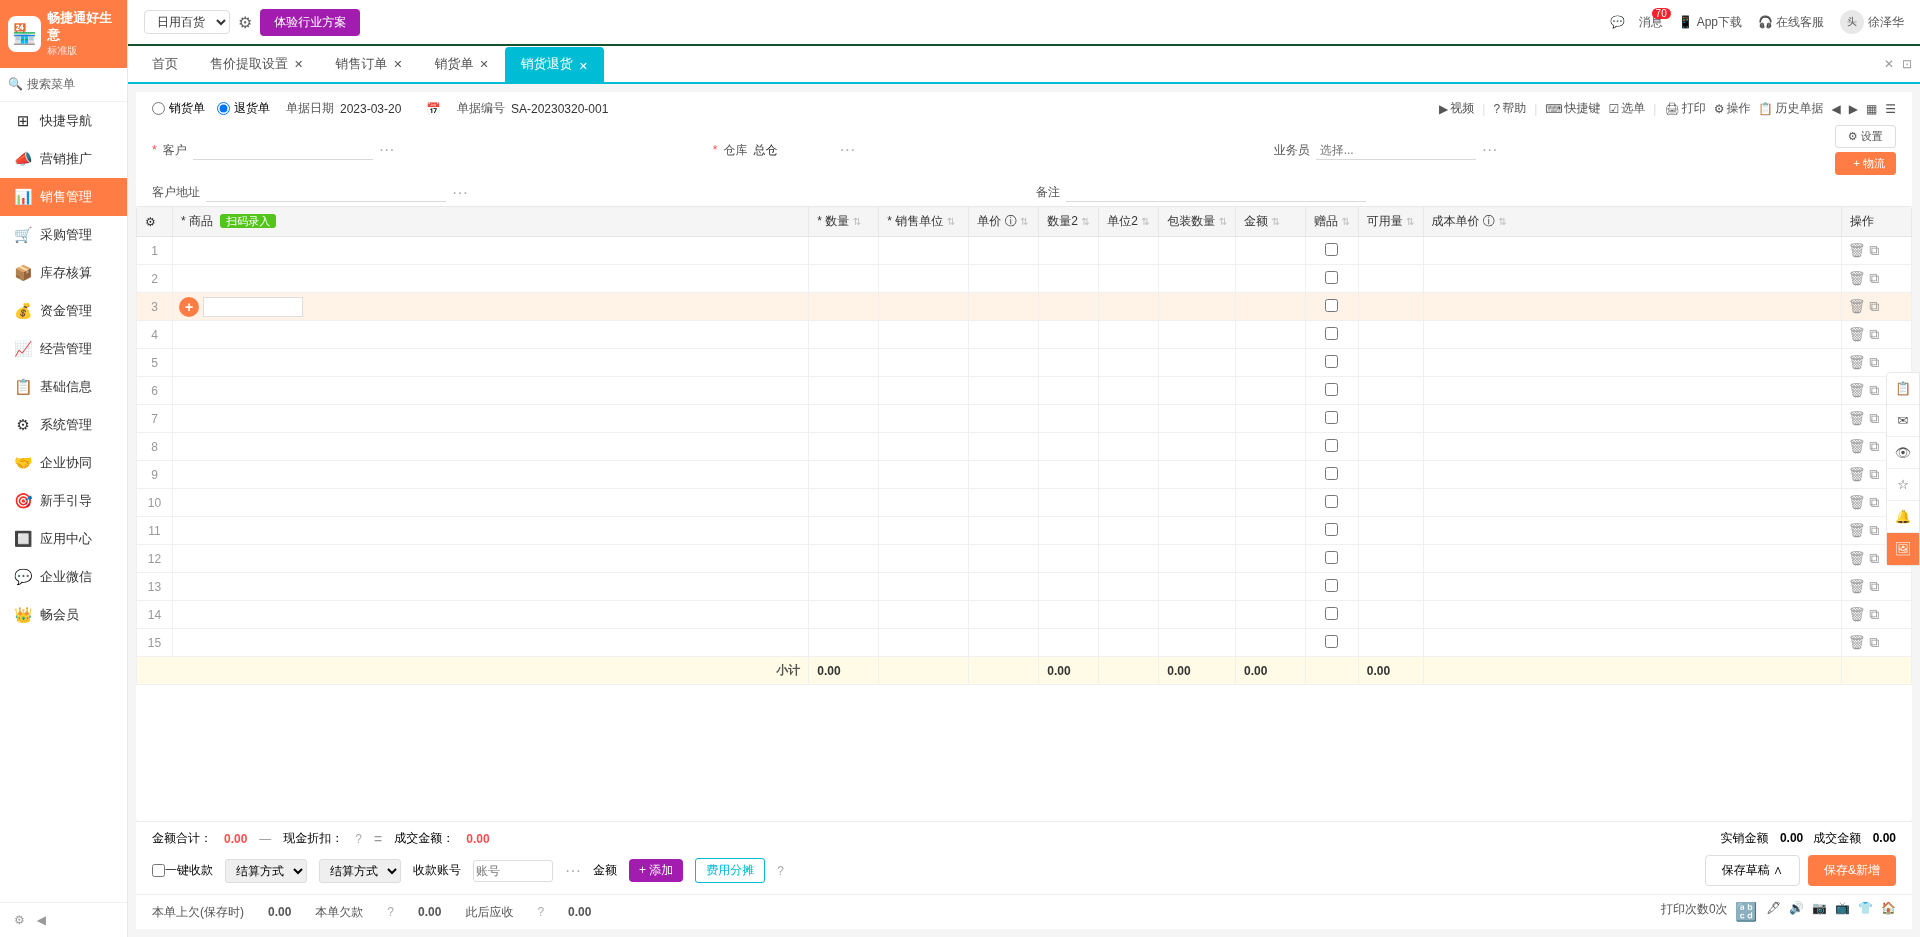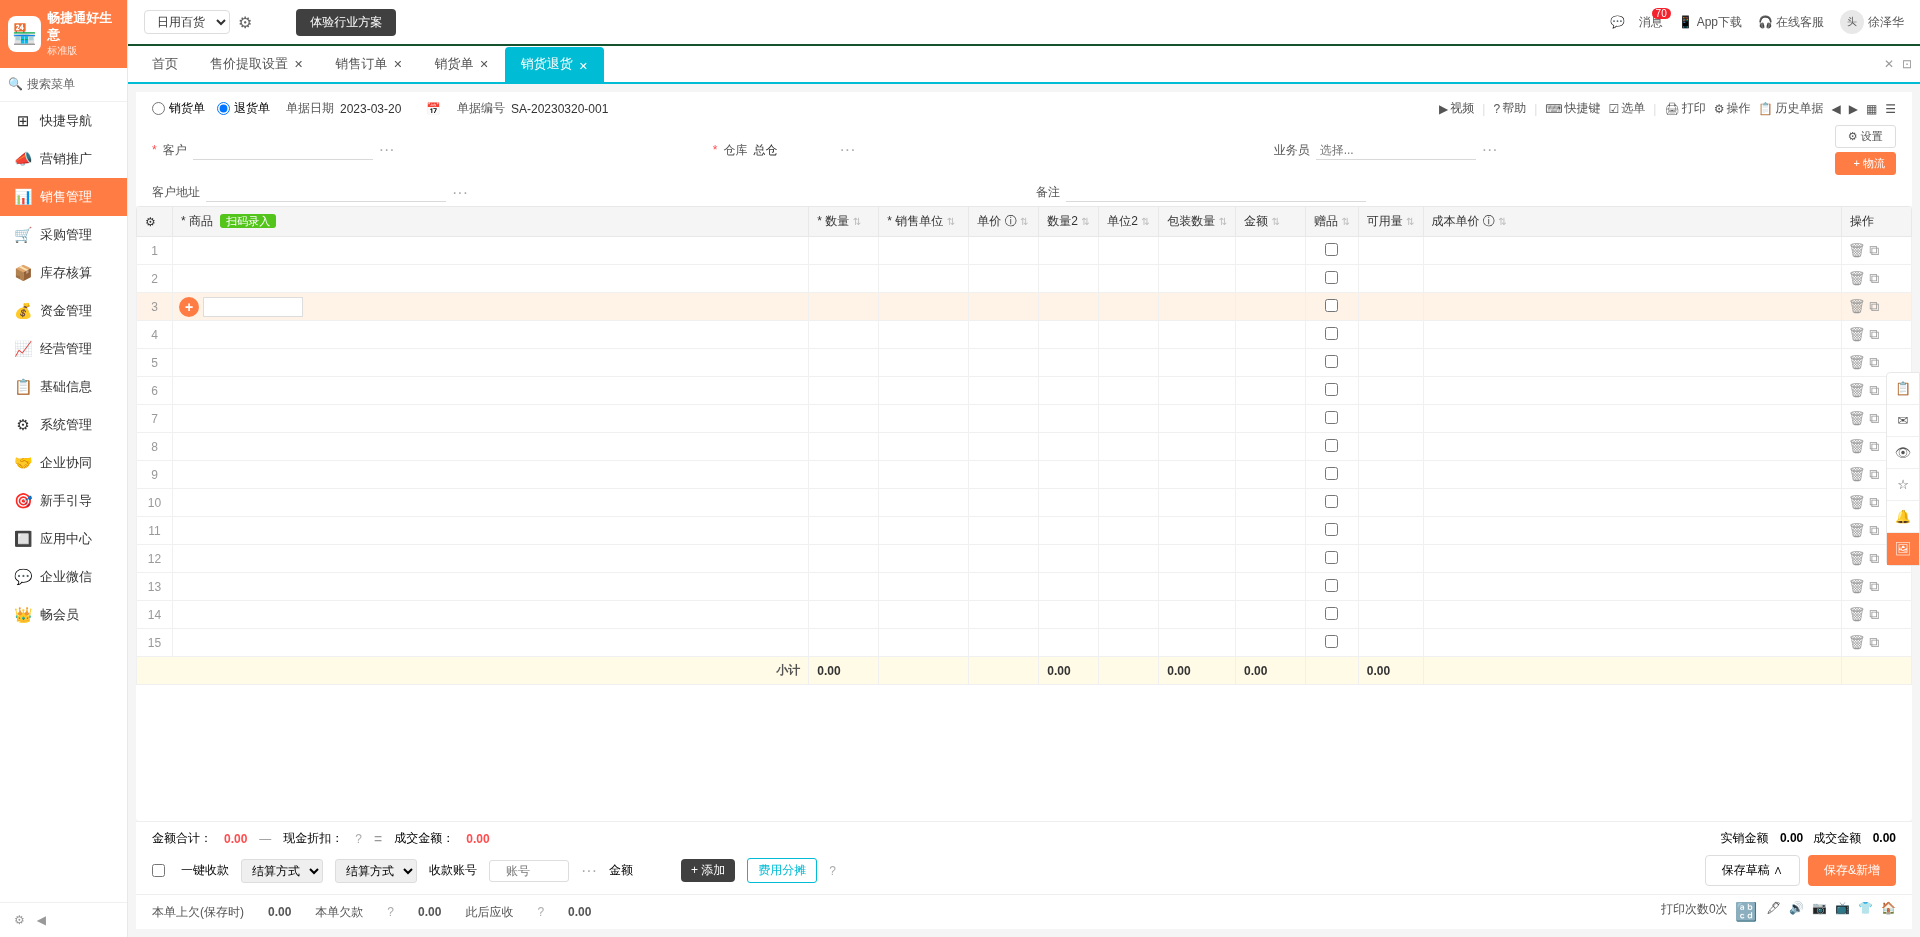--- a/index.html
+++ b/index.html
@@ -40,22 +40,22 @@
     .topbar {
       background: #fff; height: 46px; display: flex; align-items: center;
       padding: 0 16px; border-bottom: 2px solid #14532d; gap: 12px;
     }
     .topbar-left { display: flex; align-items: center; gap: 8px; }
     .topbar-select {
       border: 1px solid #ddd; border-radius: 4px; padding: 3px 8px; font-size: 12px; color: #333; background: #fff;
     }
     .topbar-gear { color: #666; font-size: 16px; cursor: pointer; }
     .btn-orange {
-      background: #404040; color: #fff; border: none; border-radius: 4px;
-      padding: 5px 14px; font-size: 12px; cursor: pointer; margin-left: 36px;
+      background: #a21caf; color: #fff; border: none; border-radius: 4px;
+      padding: 5px 14px; font-size: 12px; cursor: pointer;
     }
     .topbar-right { margin-left: auto; display: flex; align-items: center; gap: 16px; color: #555; font-size: 12px; }
     .topbar-badge { position: relative; display: inline-block; }
     .badge-num {
       position: absolute; top: -6px; right: -8px;
       background: #f5222d; color: #fff; border-radius: 8px;
       font-size: 10px; padding: 0 4px; min-width: 16px; text-align: center;
     }
     .topbar-user { display: flex; align-items: center; gap: 4px; }
     .avatar { width: 24px; height: 24px; background: #e8e8e8; border-radius: 50%; display:flex;align-items:center;justify-content:center; font-size:10px; }
@@ -717,32 +717,32 @@
             <span style="margin-left:8px;font-weight:bold;">0.00</span>
           </div>
           <div style="text-align:right;">
             <span>成交金额</span>
             <span style="margin-left:8px;font-weight:bold;">0.00</span>
           </div>
         </div>
       </div>
 
       <div class="footer-row2">
-        <label style="display:flex;align-items:center;gap:16px;">
+        <label style="display:flex;align-items:center;gap:0;">
           <input type="checkbox" style="">
           <span>一键收款</span>
         </label>
         <select style="border:1px solid #ddd;padding:3px 6px;font-size:12px;border-radius:3px;">
           <option>结算方式</option>
         </select>
         <select style="border:1px solid #ddd;padding:3px 6px;font-size:12px;border-radius:3px;">
           <option>结算方式</option>
         </select>
         <span>收款账号</span>
-        <input placeholder="账号" style="border: 1px solid rgb(221, 221, 221); padding: 3px 16px; font-size: 12px; border-radius: 3px; width: 80px;">
+        <input placeholder="账号" style="border: 1px solid rgb(221, 221, 221); padding: 3px 2px; font-size: 12px; border-radius: 3px; width: 80px;">
         <span class="form-input-dots">···</span>
         <span>金额</span>
         <button class="btn-orange" style="padding:3px 10px;font-size:12px;">+ 添加</button>
         <button style="border:1px solid #00bcd4;color:#00bcd4;background:#fff;border-radius:3px;padding:3px 10px;font-size:12px;cursor:pointer;">费用分摊</button>
         <span style="cursor:pointer;color:#aaa;">?</span>
 
         <div style="margin-left:auto;display:flex;gap:8px;">
           <button class="btn-save">
             <span>保存草稿</span>
             <span>∧</span>

